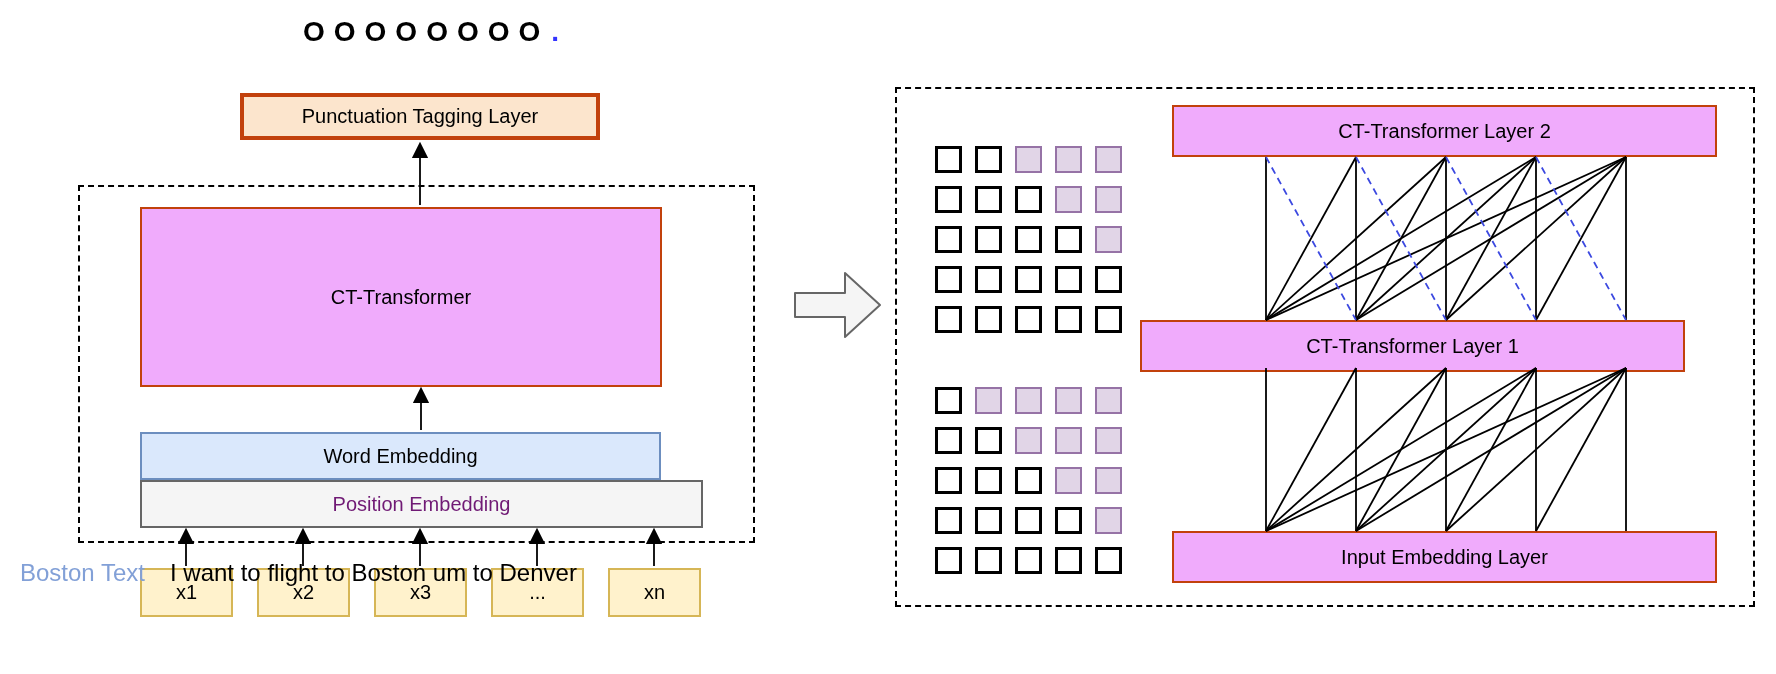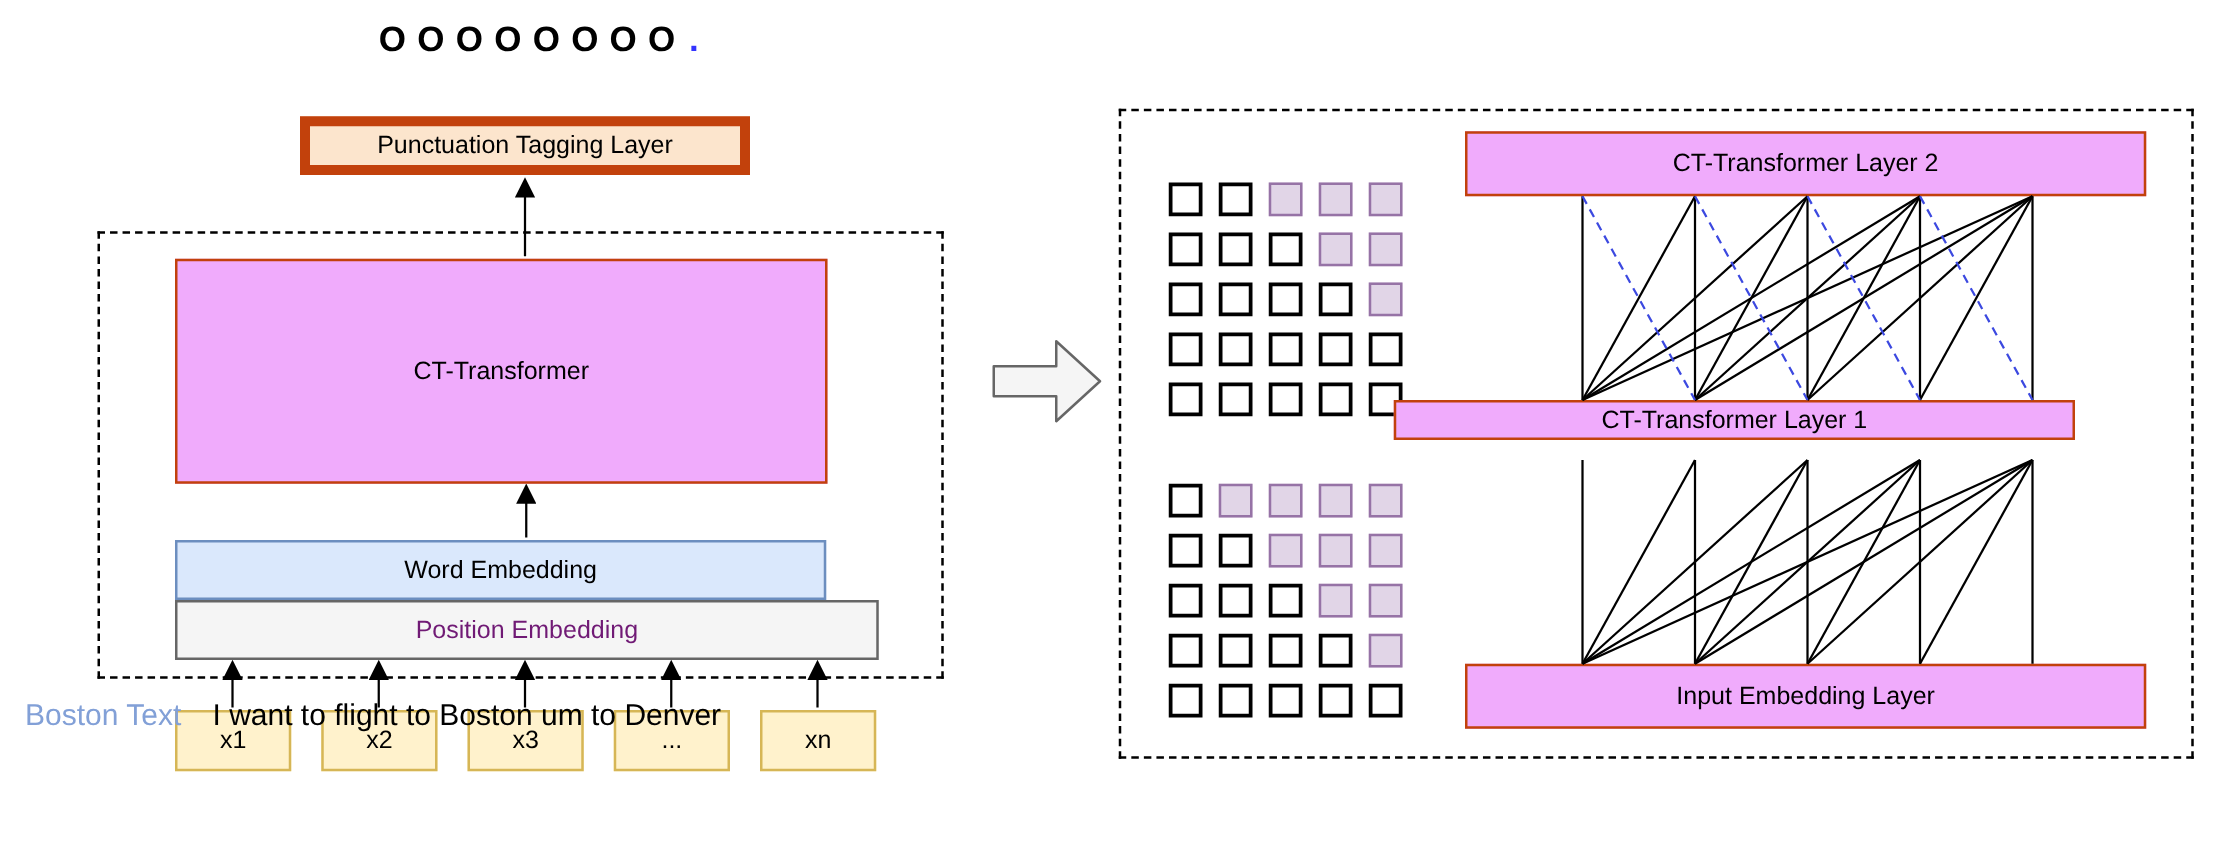--- a/index.html
+++ b/index.html
@@ -9,21 +9,21 @@
 
   .lbl-blue{position:absolute;font-size:24px;color:#82A0D7;}
   .sentence{position:absolute;font-size:24px;color:#000;}
 
   .o-row{position:absolute;left:303px;top:16px;display:flex;gap:9px;
          font-size:28px;font-weight:700;color:#000;line-height:32px;}
   .o-row .period{color:#3333FF;margin-left:2px;}
 
   .box{position:absolute;display:flex;align-items:center;justify-content:center;
        font-size:20px;color:#000;box-sizing:border-box;text-align:center;}
-  .peach{background:#FCE5CD;border:8px solid #c2410c;}
+  .peach{background:#FCE5CD;border:4px solid #c2410c;}
   .green{background:#f0abfc;border:2px solid #c2410c;}
   .blue{background:#DAE8FC;border:2px solid #6C8EBF;}
   .gray{background:#F5F5F5;border:2px solid #666666;color:#701a75;}
   .yellow{background:#FFF2CC;border:2px solid #D6B656;}
 
   .dashed-frame{position:absolute;border:2px dashed #000;box-sizing:border-box;}
   #left-frame{left:78px;top:185px;width:677px;height:358px;}
   #right-frame{left:895px;top:87px;width:860px;height:520px;}
 
   .grid{position:absolute;}
@@ -124,21 +124,21 @@
         <div class="cell W" style="left: 120px; top: 120px;"></div>
         <div class="cell P" style="left: 160px; top: 120px;"></div>
         <div class="cell W" style="left: 0px; top: 160px;"></div>
         <div class="cell W" style="left: 40px; top: 160px;"></div>
         <div class="cell W" style="left: 80px; top: 160px;"></div>
         <div class="cell W" style="left: 120px; top: 160px;"></div>
         <div class="cell W" style="left: 160px; top: 160px;"></div>
       </div>
 
     <div class="box green" style="left:1172px;top:105px;width:545px;height:52px;">CT-Transformer Layer 2</div>
-    <div class="box green" style="left:1115px;top:320px;width:545px;height:32px;">CT-Transformer Layer 1</div>
+    <div class="box green" style="left:1140px;top:320px;width:545px;height:52px;">CT-Transformer Layer 1</div>
     <div class="box green" style="left:1172px;top:531px;width:545px;height:52px;">Input Embedding Layer</div>
   </div>
 
   <svg id="conn-svg" width="1776" height="674" viewBox="0 0 1776 674">
     <defs>
       <marker id="ah" markerWidth="9" markerHeight="9" refX="5" refY="4.5" orient="auto">
         <path d="M0,0 L9,4.5 L0,9 z" fill="#000"></path>
       </marker>
     </defs>
     <g id="built-lines">

